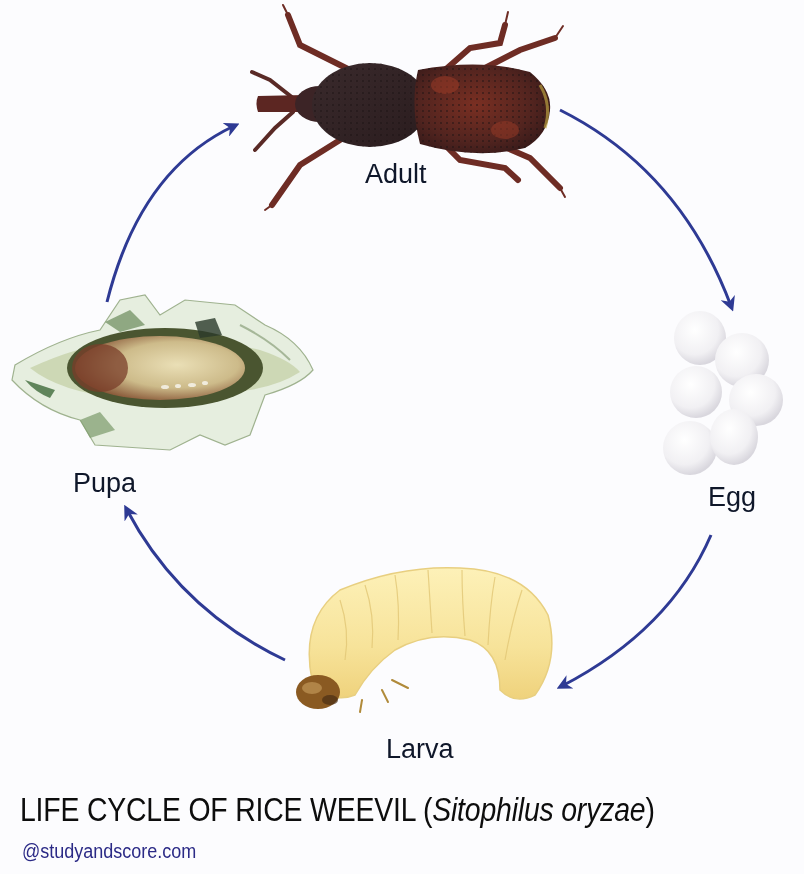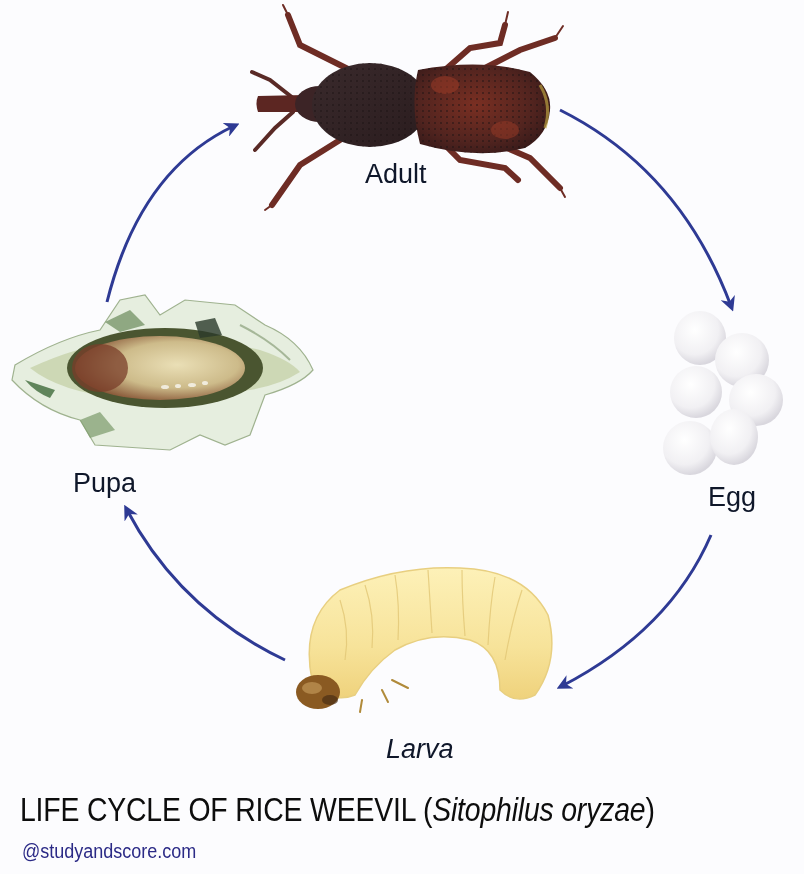--- a/index.html
+++ b/index.html
@@ -25,21 +25,21 @@
   .stage-label {
     position: absolute;
     font-family: "Liberation Sans", sans-serif;
     font-size: 27px;
     color: #0f172a;
     line-height: 1;
     white-space: nowrap;
   }
   #label-adult { left: 365px; top: 161px; }
   #label-egg   { left: 708px; top: 484px; }
-  #label-larva { left: 386px; top: 736px; font-style: italic; }
+  #label-larva { left: 386px; top: 736px; }
   #label-pupa  { left: 73px;  top: 470px; }
 
   #title {
     position: absolute;
     left: 20px;
     top: 793px;
     font-family: "Liberation Sans", sans-serif;
     font-size: 33px;
     color: #0d0d0d;
     white-space: nowrap;

